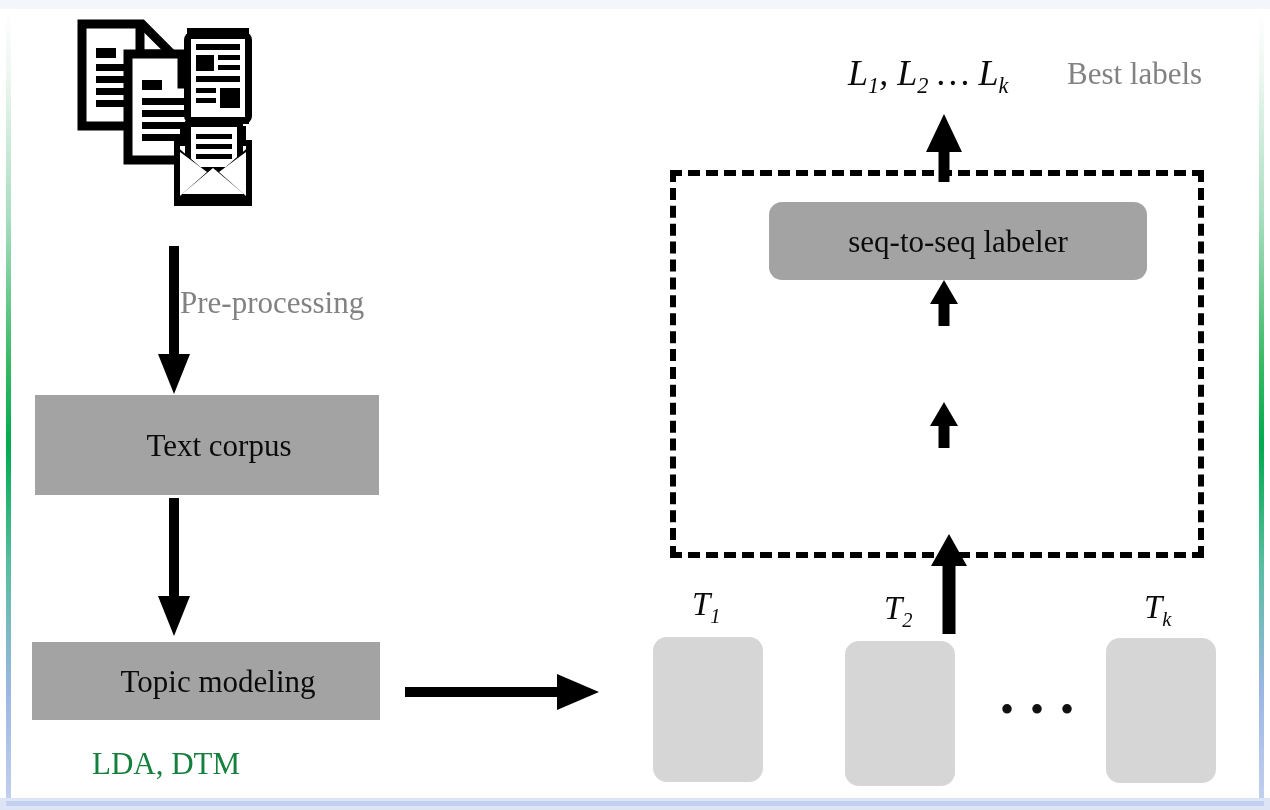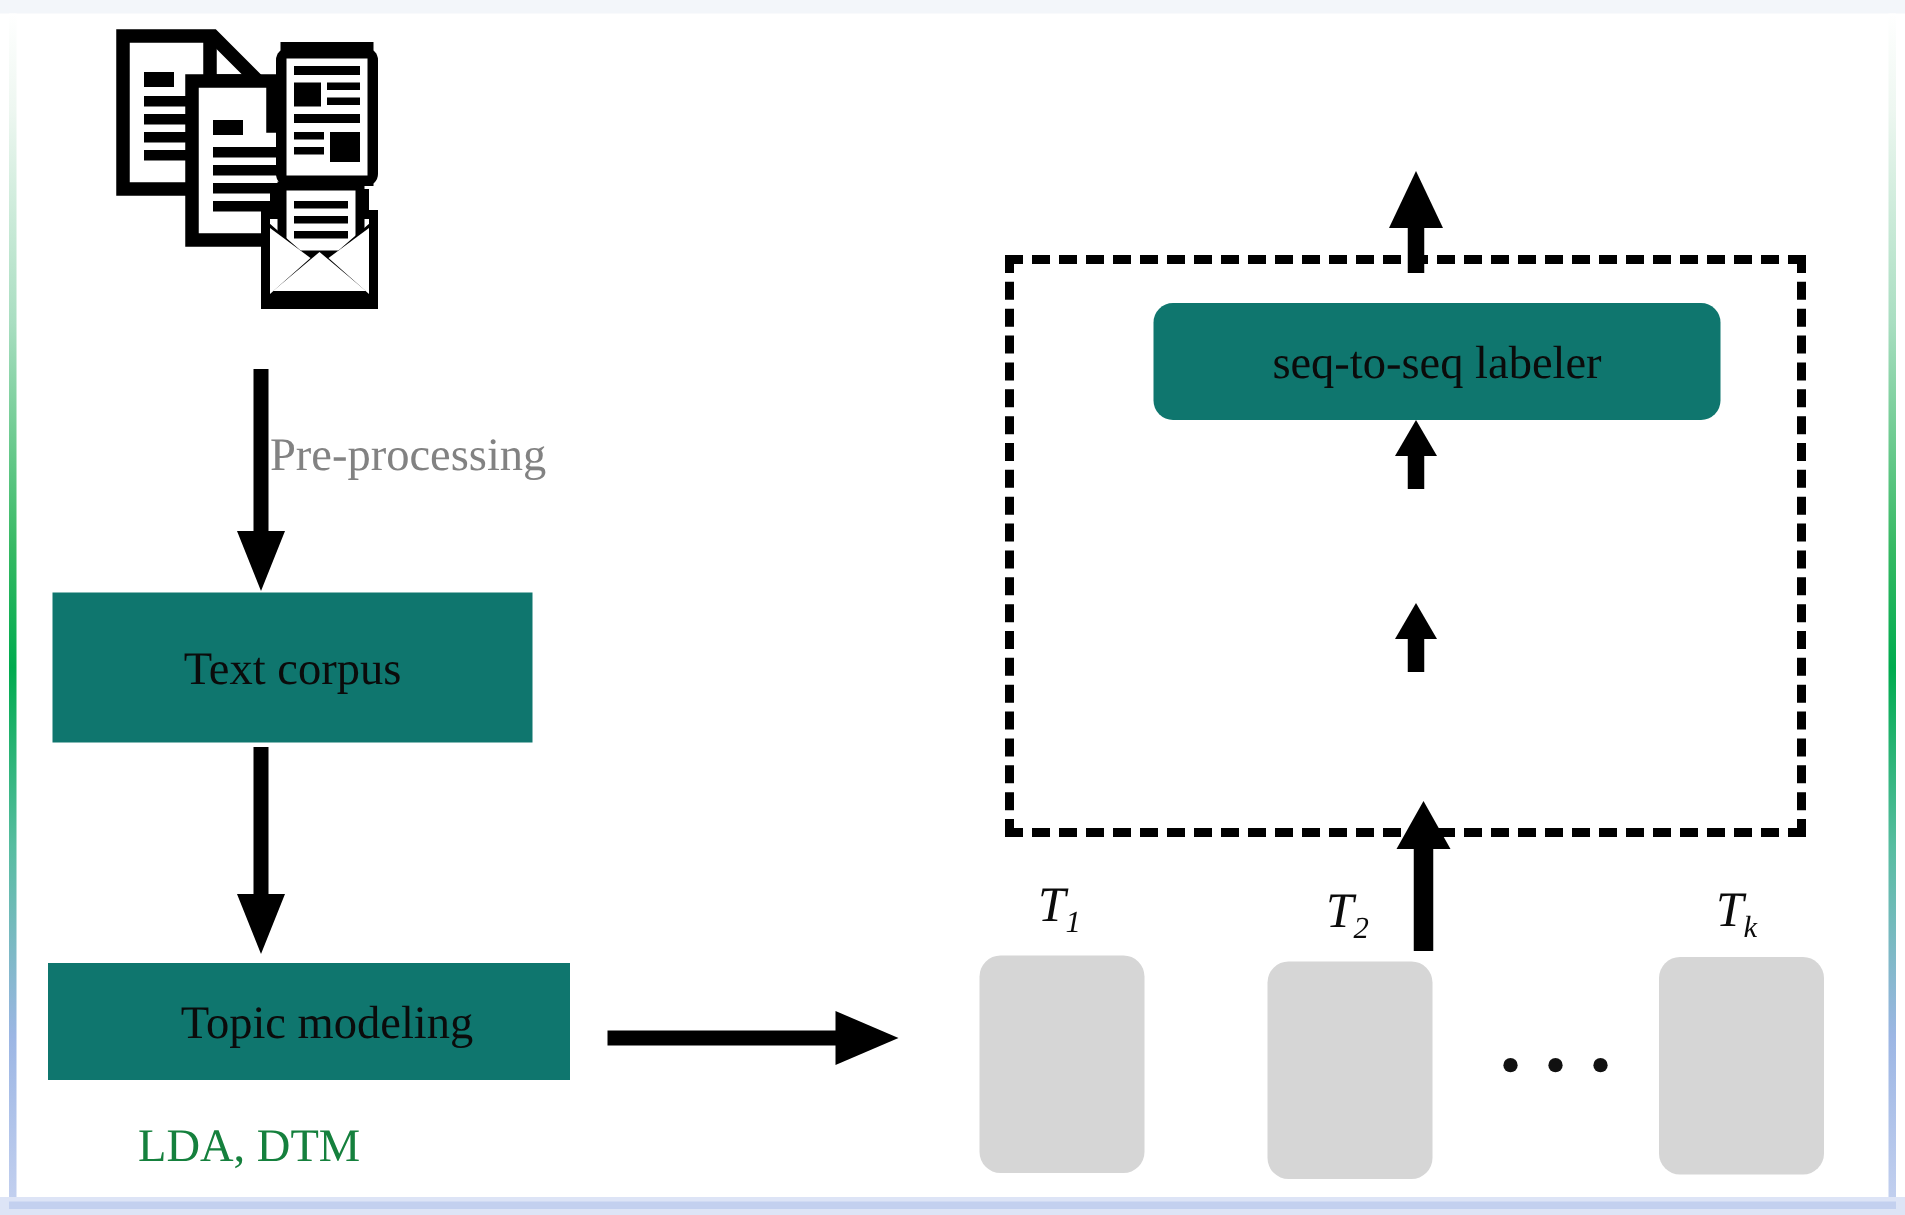--- a/index.html
+++ b/index.html
@@ -27,21 +27,21 @@
     position:absolute;left:6px;top:9px;width:5px;height:793px;
     background:linear-gradient(to bottom,#ffffff 0%,#eef7f1 8%,#a9dec1 26%,#36b963 45%,#00ab4e 55%,#57bda0 70%,#9cb6e4 86%,#c3d0ef 100%);
   }
   .frame-right{
     position:absolute;right:6px;top:9px;width:5px;height:793px;
     background:linear-gradient(to bottom,#ffffff 0%,#eef7f1 8%,#a9dec1 26%,#36b963 45%,#00ab4e 55%,#57bda0 70%,#9cb6e4 86%,#c3d0ef 100%);
   }
 
   
   .bluebox{
-    position:absolute;background:#0f766e;
+    position:absolute;background:#a3a3a3;
     display:flex;align-items:center;justify-content:center;
     font-size:31px;color:#0b0b0b;line-height:1;
   }
   .bluebox.rounded{border-radius:13px;}
   .graybox{
     position:absolute;background:#d6d6d6;border-radius:14px;
   }
   .plain-label{
     position:absolute;font-size:31px;color:#15803d;white-space:nowrap;
   }
@@ -125,39 +125,43 @@
       </g>
     </svg>
   </div>
 
   <svg class="arrow" style="left:158px;top:242px;width:40px;height:160px;">
     <line x1="16" y1="4" x2="16" y2="120" stroke="#000" stroke-width="10"></line>
     <polygon points="16,152 0,112 32,112" fill="#000"></polygon>
   </svg>
   <div class="gray-label" style="left:180px;top:285px;">Pre-processing</div>
 
-  <div class="bluebox" style="left:35px;top:395px;width:320px;height:100px;">
+  <div class="bluebox" style="left:35px;top:395px;width:320px;height:100px;padding-left:24px;">
     <span>Text corpus</span>
   </div>
 
   <svg class="arrow" style="left:158px;top:498px;width:40px;height:145px;">
     <line x1="16" y1="0" x2="16" y2="102" stroke="#000" stroke-width="10"></line>
     <polygon points="16,138 0,98 32,98" fill="#000"></polygon>
   </svg>
 
   <div class="bluebox" style="left:32px;top:642px;width:324px;height:78px;padding-left:24px;">
     <span>Topic modeling</span>
   </div>
   <div class="plain-label" style="left:92px;top:746px;">LDA, DTM</div>
 
   <svg class="arrow" style="left:403px;top:670px;width:205px;height:44px;">
     <line x1="2" y1="22" x2="160" y2="22" stroke="#000" stroke-width="10"></line>
     <polygon points="196,22 154,4 154,40" fill="#000"></polygon>
   </svg>
 
+  <div class="math-label" style="left:848px;top:52px;font-size:36px;">
+    <span>L<sub>1</sub></span><span>,&nbsp;</span><span>L<sub>2</sub></span><span>&nbsp;…&nbsp;</span><span>L<sub>k</sub></span>
+  </div>
+  <div class="gray-label" style="left:1067px;top:56px;">Best labels</div>
 
   <svg class="arrow" style="left:920px;top:108px;width:50px;height:74px;">
     <line x1="24" y1="30" x2="24" y2="74" stroke="#000" stroke-width="11"></line>
     <polygon points="24,6 6,44 42,44" fill="#000"></polygon>
   </svg>
 
 
   <div class="dashbox" style="left:670px;top:170px;width:534px;height:388px;"></div>
 
   <div class="bluebox rounded" style="left:769px;top:202px;width:378px;height:78px;">

